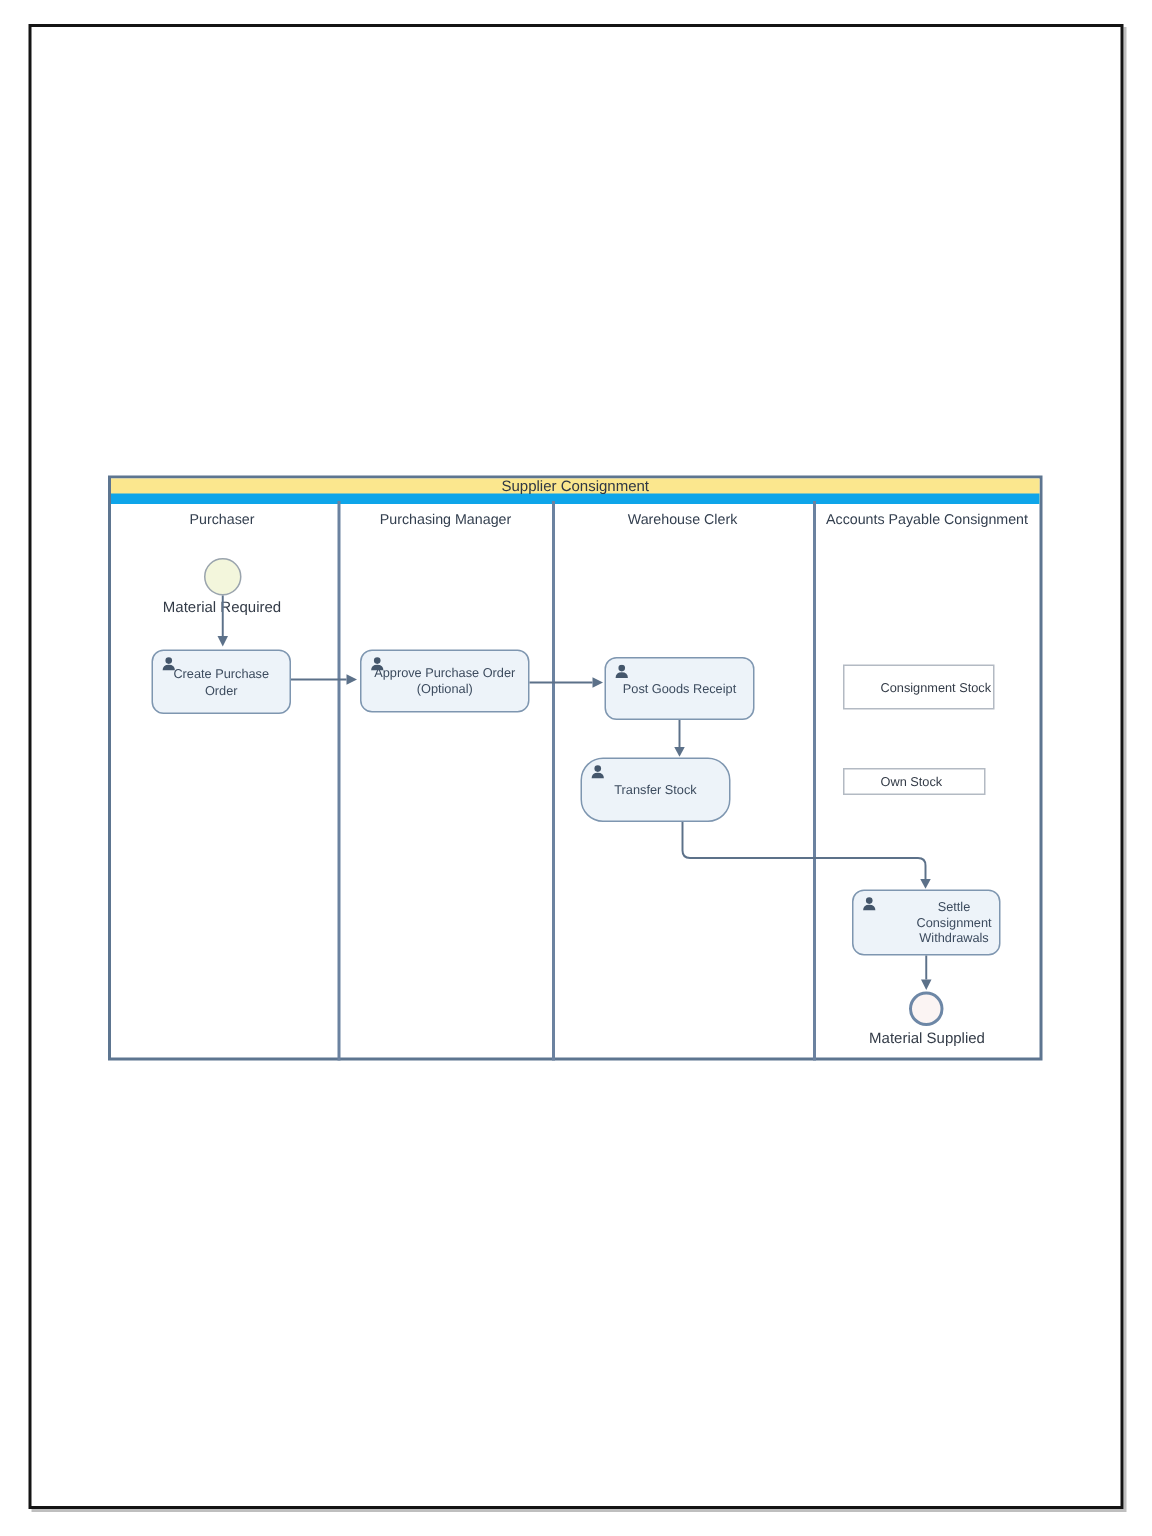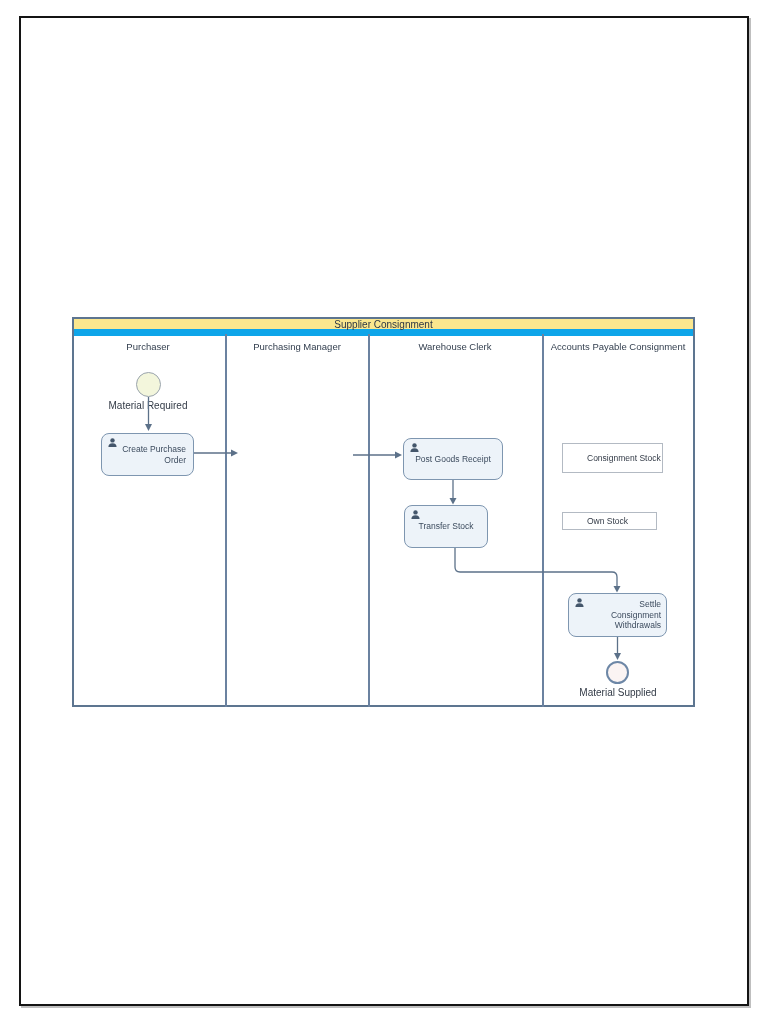--- a/index.html
+++ b/index.html
@@ -12,21 +12,21 @@
         border:2px solid #5d7590;box-sizing:border-box;background:#fff;}
   .pool-title{position:absolute;left:0;top:0;right:0;height:17px;background:#fbe78e;
         border-bottom:7px solid #0ea5e9;box-sizing:border-box;
         display:flex;align-items:center;justify-content:center;
         font-size:10px;color:#2e3744;}
   .lane-divider{position:absolute;top:334px;bottom:0;width:1.5px;background:#6b82a0;height:373px;}
   .lane-header{position:absolute;top:341px;transform:translateX(-50%);
         font-size:9.5px;color:#323e4e;white-space:nowrap;}
   .task{position:absolute;border:1.3px solid #7e96b0;border-radius:8px;background:#edf3f9;
         box-sizing:border-box;display:flex;align-items:center;justify-content:center;
-        text-align:right;font-size:8.5px;line-height:1.25;color:#3c4b5e;padding:3px 7px;}
+        text-align:center;font-size:8.5px;line-height:1.25;color:#3c4b5e;padding:3px 7px;}
   .task .user-ic{position:absolute;top:4px;left:6px;}
   .databox{position:absolute;border:1px solid #b3bac3;background:#fff;box-sizing:border-box;
         display:flex;align-items:center;font-size:8.5px;color:#333b47;padding-left:24px;}
   .event-label{position:absolute;transform:translateX(-50%);font-size:10px;color:#333b47;
         white-space:nowrap;}
   .start-event{position:absolute;left:136px;top:372px;width:25px;height:25px;border-radius:50%;
         border:1px solid #9aa4ad;background:#f3f6dc;box-sizing:border-box;}
   .end-event{position:absolute;left:606px;top:661px;width:23px;height:23px;border-radius:50%;
         border:2.5px solid #6d87a6;background:#fbf4f3;box-sizing:border-box;}
   svg.flows{position:absolute;left:0;top:0;pointer-events:none;}
@@ -56,32 +56,41 @@
   <div class="task" style="left:101px;top:433px;width:93px;height:43px;">
     <span class="user-ic">
       <svg width="9" height="9" viewBox="0 0 9 9">
           <circle cx="4.5" cy="2.4" r="2.2" fill="#44566b"></circle>
           <path d="M0.4 9 Q0.4 5.2 4.5 5.2 Q8.6 5.2 8.6 9 Z" fill="#44566b"></path>
         </svg>
     </span>
     <span>Create Purchase Order</span>
   </div>
 
+  <div class="task" style="left:240px;top:433px;width:113px;height:42px;">
+    <span class="user-ic">
+      <svg width="9" height="9" viewBox="0 0 9 9">
+          <circle cx="4.5" cy="2.4" r="2.2" fill="#44566b"></circle>
+          <path d="M0.4 9 Q0.4 5.2 4.5 5.2 Q8.6 5.2 8.6 9 Z" fill="#44566b"></path>
+        </svg>
+    </span>
+    <span>Approve Purchase Order (Optional)</span>
+  </div>
 
   <div class="task" style="left:403px;top:438px;width:100px;height:42px;">
     <span class="user-ic">
       <svg width="9" height="9" viewBox="0 0 9 9">
           <circle cx="4.5" cy="2.4" r="2.2" fill="#44566b"></circle>
           <path d="M0.4 9 Q0.4 5.2 4.5 5.2 Q8.6 5.2 8.6 9 Z" fill="#44566b"></path>
         </svg>
     </span>
     <span>Post Goods Receipt</span>
   </div>
 
-  <div class="task" style="left:404px;top:505px;width:84px;height:43px;">
+  <div class="task" style="left:387px;top:505px;width:100px;height:43px;border-radius:15px;">
     <span class="user-ic">
       <svg width="9" height="9" viewBox="0 0 9 9">
           <circle cx="4.5" cy="2.4" r="2.2" fill="#44566b"></circle>
           <path d="M0.4 9 Q0.4 5.2 4.5 5.2 Q8.6 5.2 8.6 9 Z" fill="#44566b"></path>
         </svg>
     </span>
     <span>Transfer Stock</span>
   </div>
 
   <div class="databox" style="left:562px;top:443px;width:101px;height:30px;">

